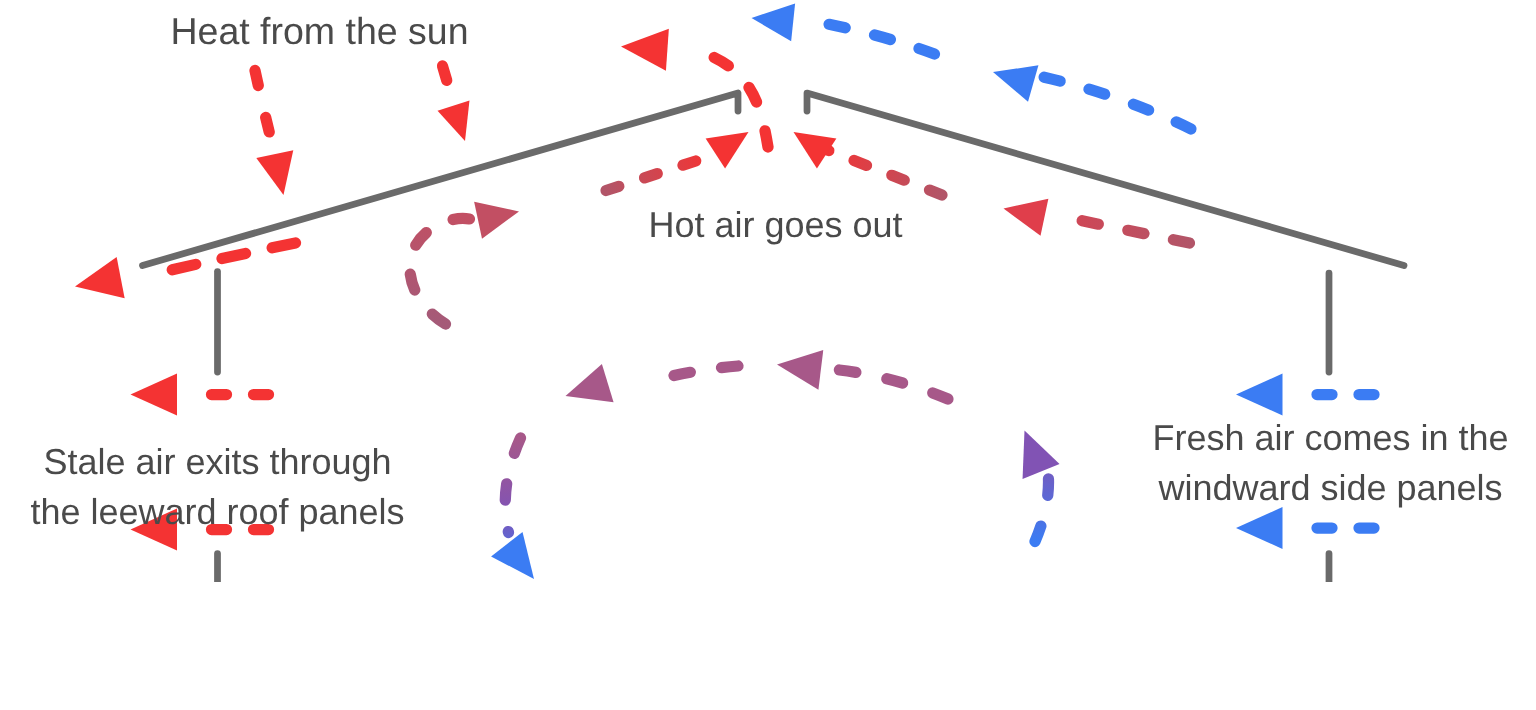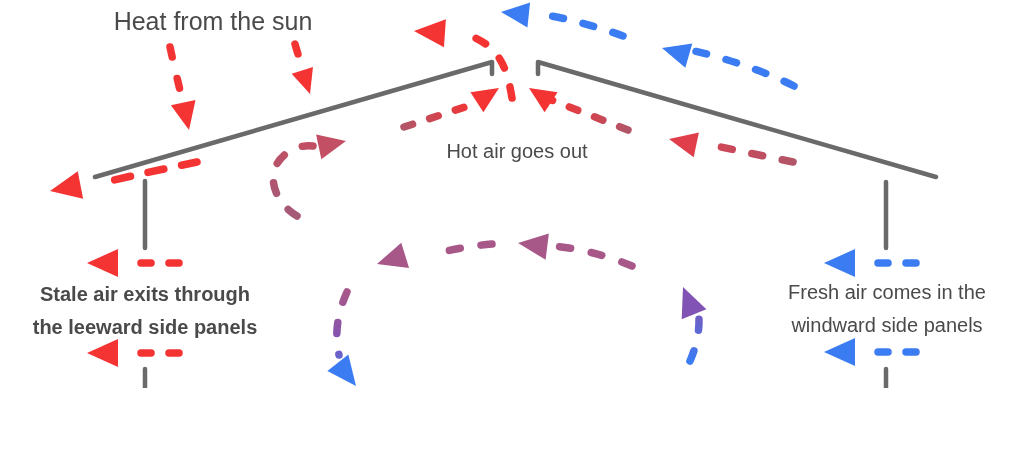--- a/index.html
+++ b/index.html
@@ -35,30 +35,30 @@
   .stop-plum   { stop-color: var(--warm_plum); }
   .stop-maroon { stop-color: var(--warm_maroon); }
   .stop-warmhead { stop-color: var(--warm_head_red); }
   .stop-hooktail { stop-color: var(--hook_tail); }
   .stop-hookhead { stop-color: var(--hook_head); }
   .stop-purple { stop-color: var(--mix_purple); }
 
   .label {
     position:absolute;
     color: var(--text);
-    font-size: 20px;
+    font-size: 24px;
     line-height: 33px;
     text-align: center;
     white-space: nowrap;
     user-select: none;
   }
   .label span { display:block; }
   #label-heat  { left:60px;  top:6px;   width:306px; line-height:30px; font-size:25px; }
   #label-vent  { left:367px; top:135px; width:300px; line-height:32px; }
-  #label-stale { left:0px;   top:278px; width:290px;font-weight:bold; }
+  #label-stale { left:0px;   top:292px; width:290px; }
   #label-fresh { left:737px; top:276px; width:300px; }
 </style>
 </head>
 <body>
 
 <div id="stage">
 
   <svg width="1024" height="473" viewBox="0 0 1024 473">
     <defs>
       <linearGradient id="gLeftRoof" gradientUnits="userSpaceOnUse" x1="404" y1="127" x2="474" y2="104">
@@ -162,20 +162,20 @@
   </svg>
 
   <div class="label" id="label-heat">
     <span>Heat from the sun</span>
   </div>
   <div class="label" id="label-vent">
     <span>Hot air goes out</span>
   </div>
   <div class="label" id="label-stale">
     <span>Stale air exits through</span>
-    <span>the leeward side panels</span>
+    <span>the leeward roof panels</span>
   </div>
   <div class="label" id="label-fresh">
     <span>Fresh air comes in the</span>
     <span>windward side panels</span>
   </div>
 
 </div>
 
 </body></html>

